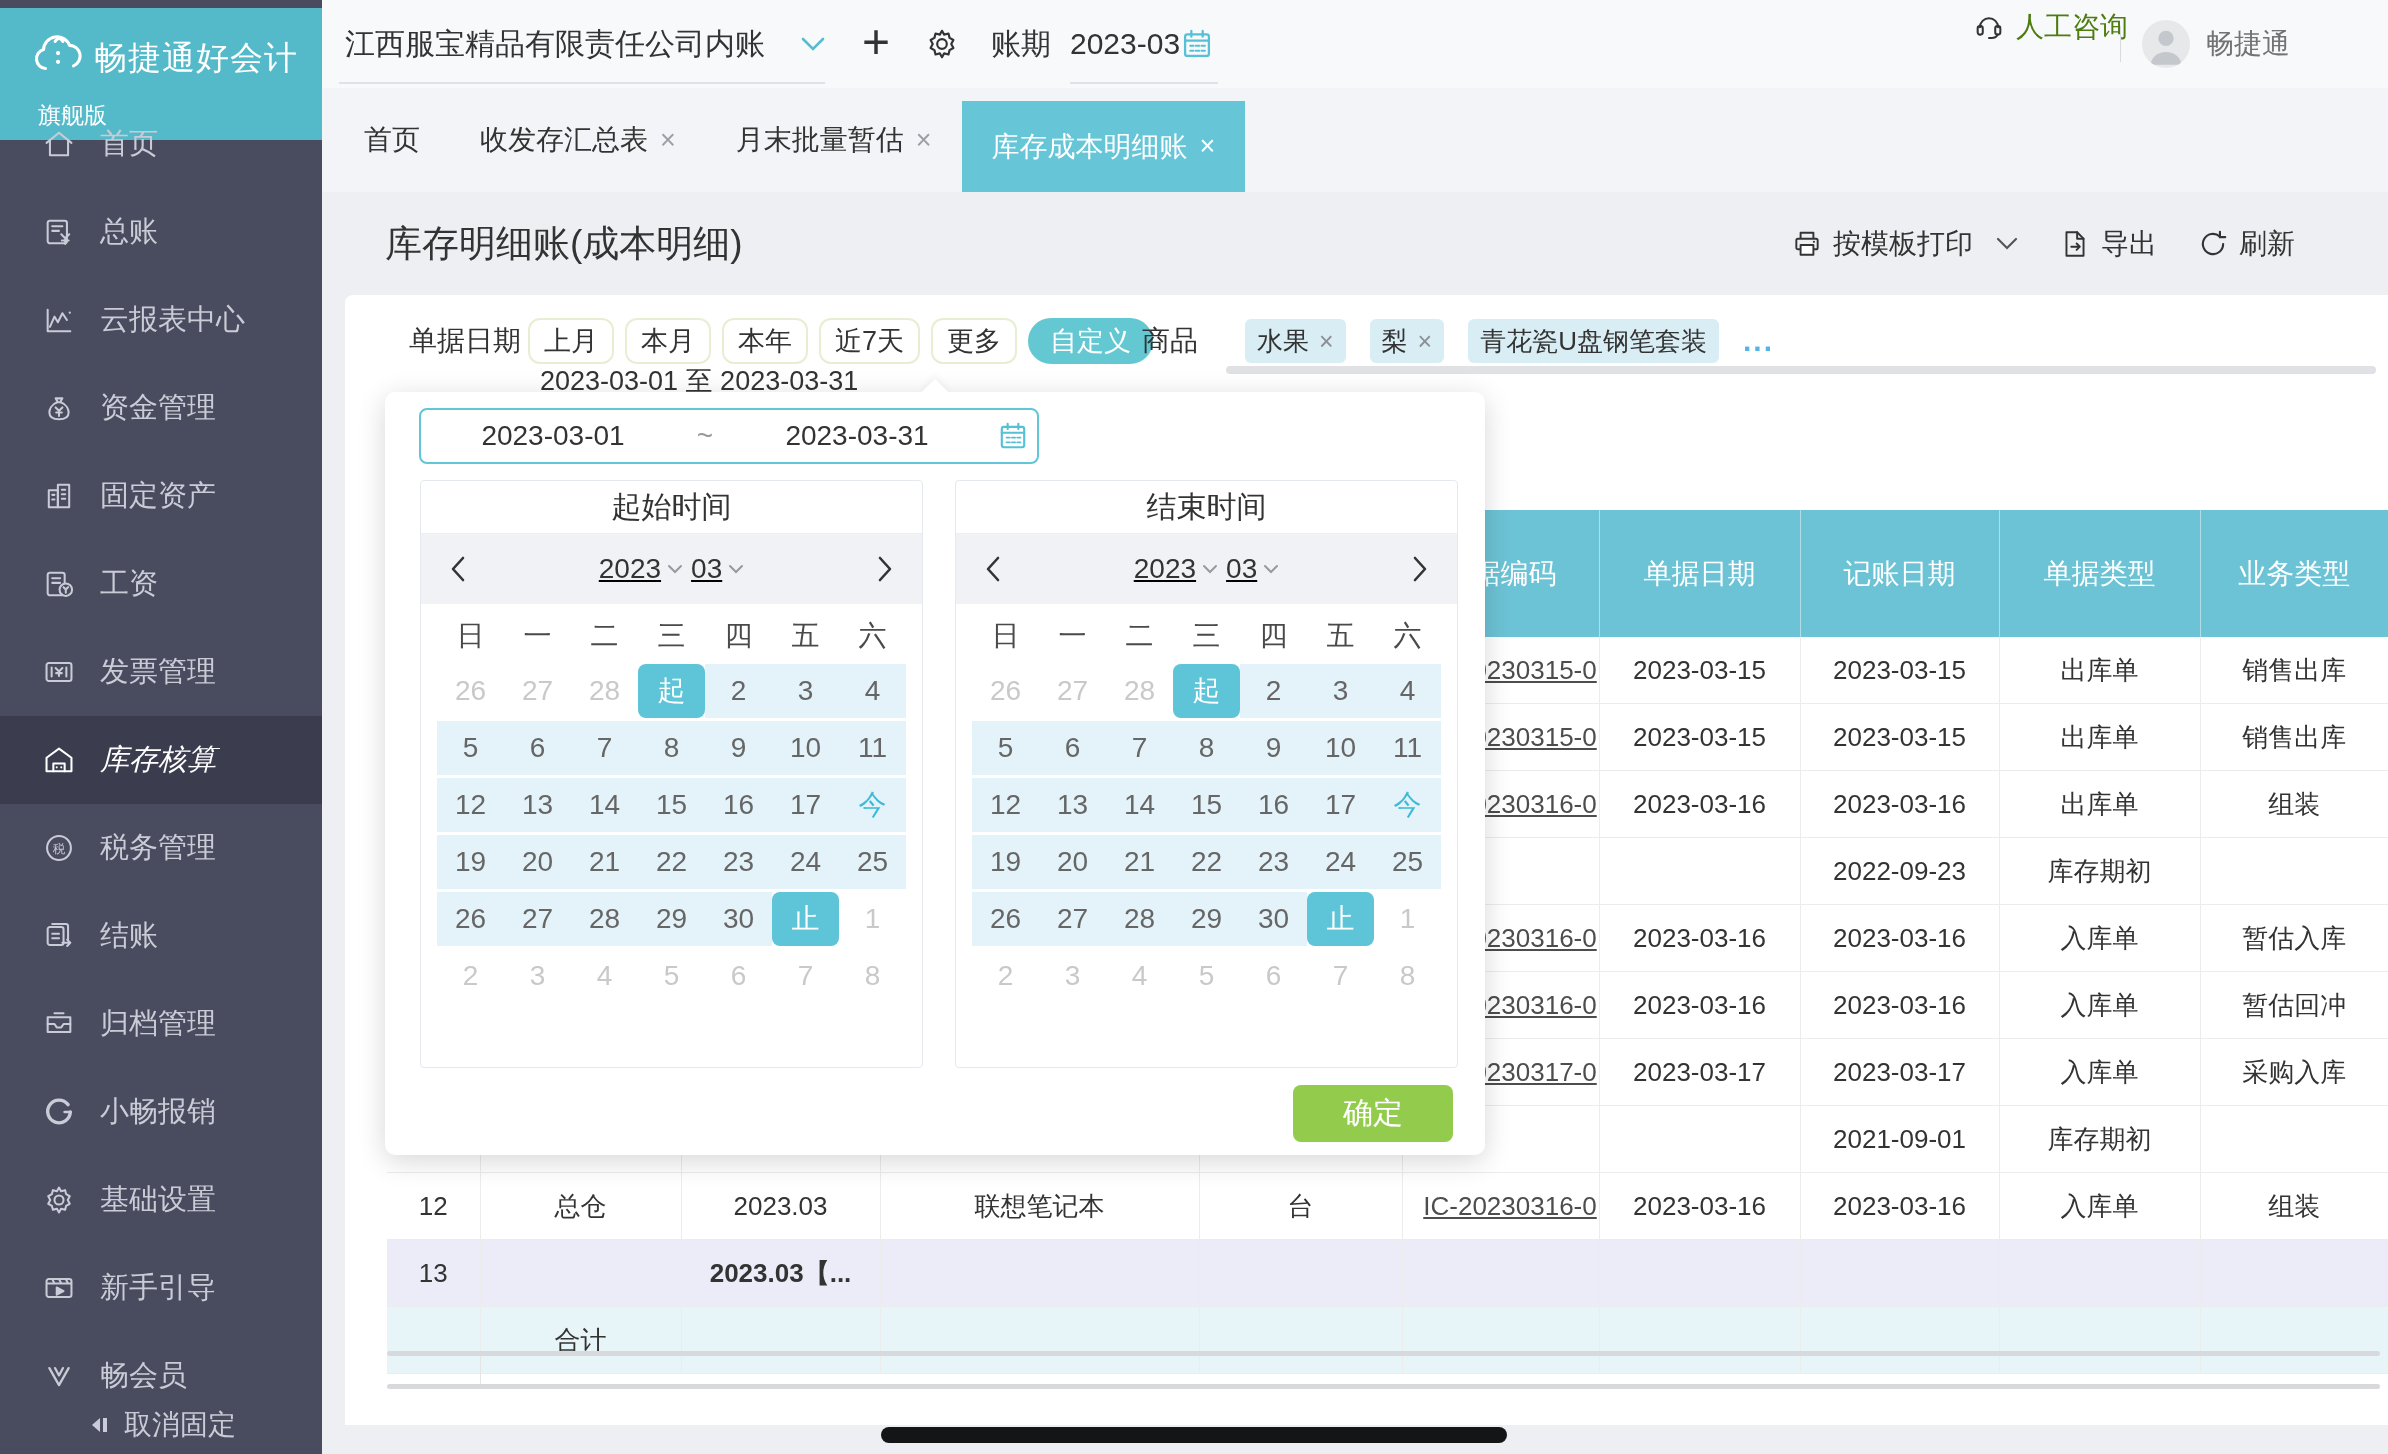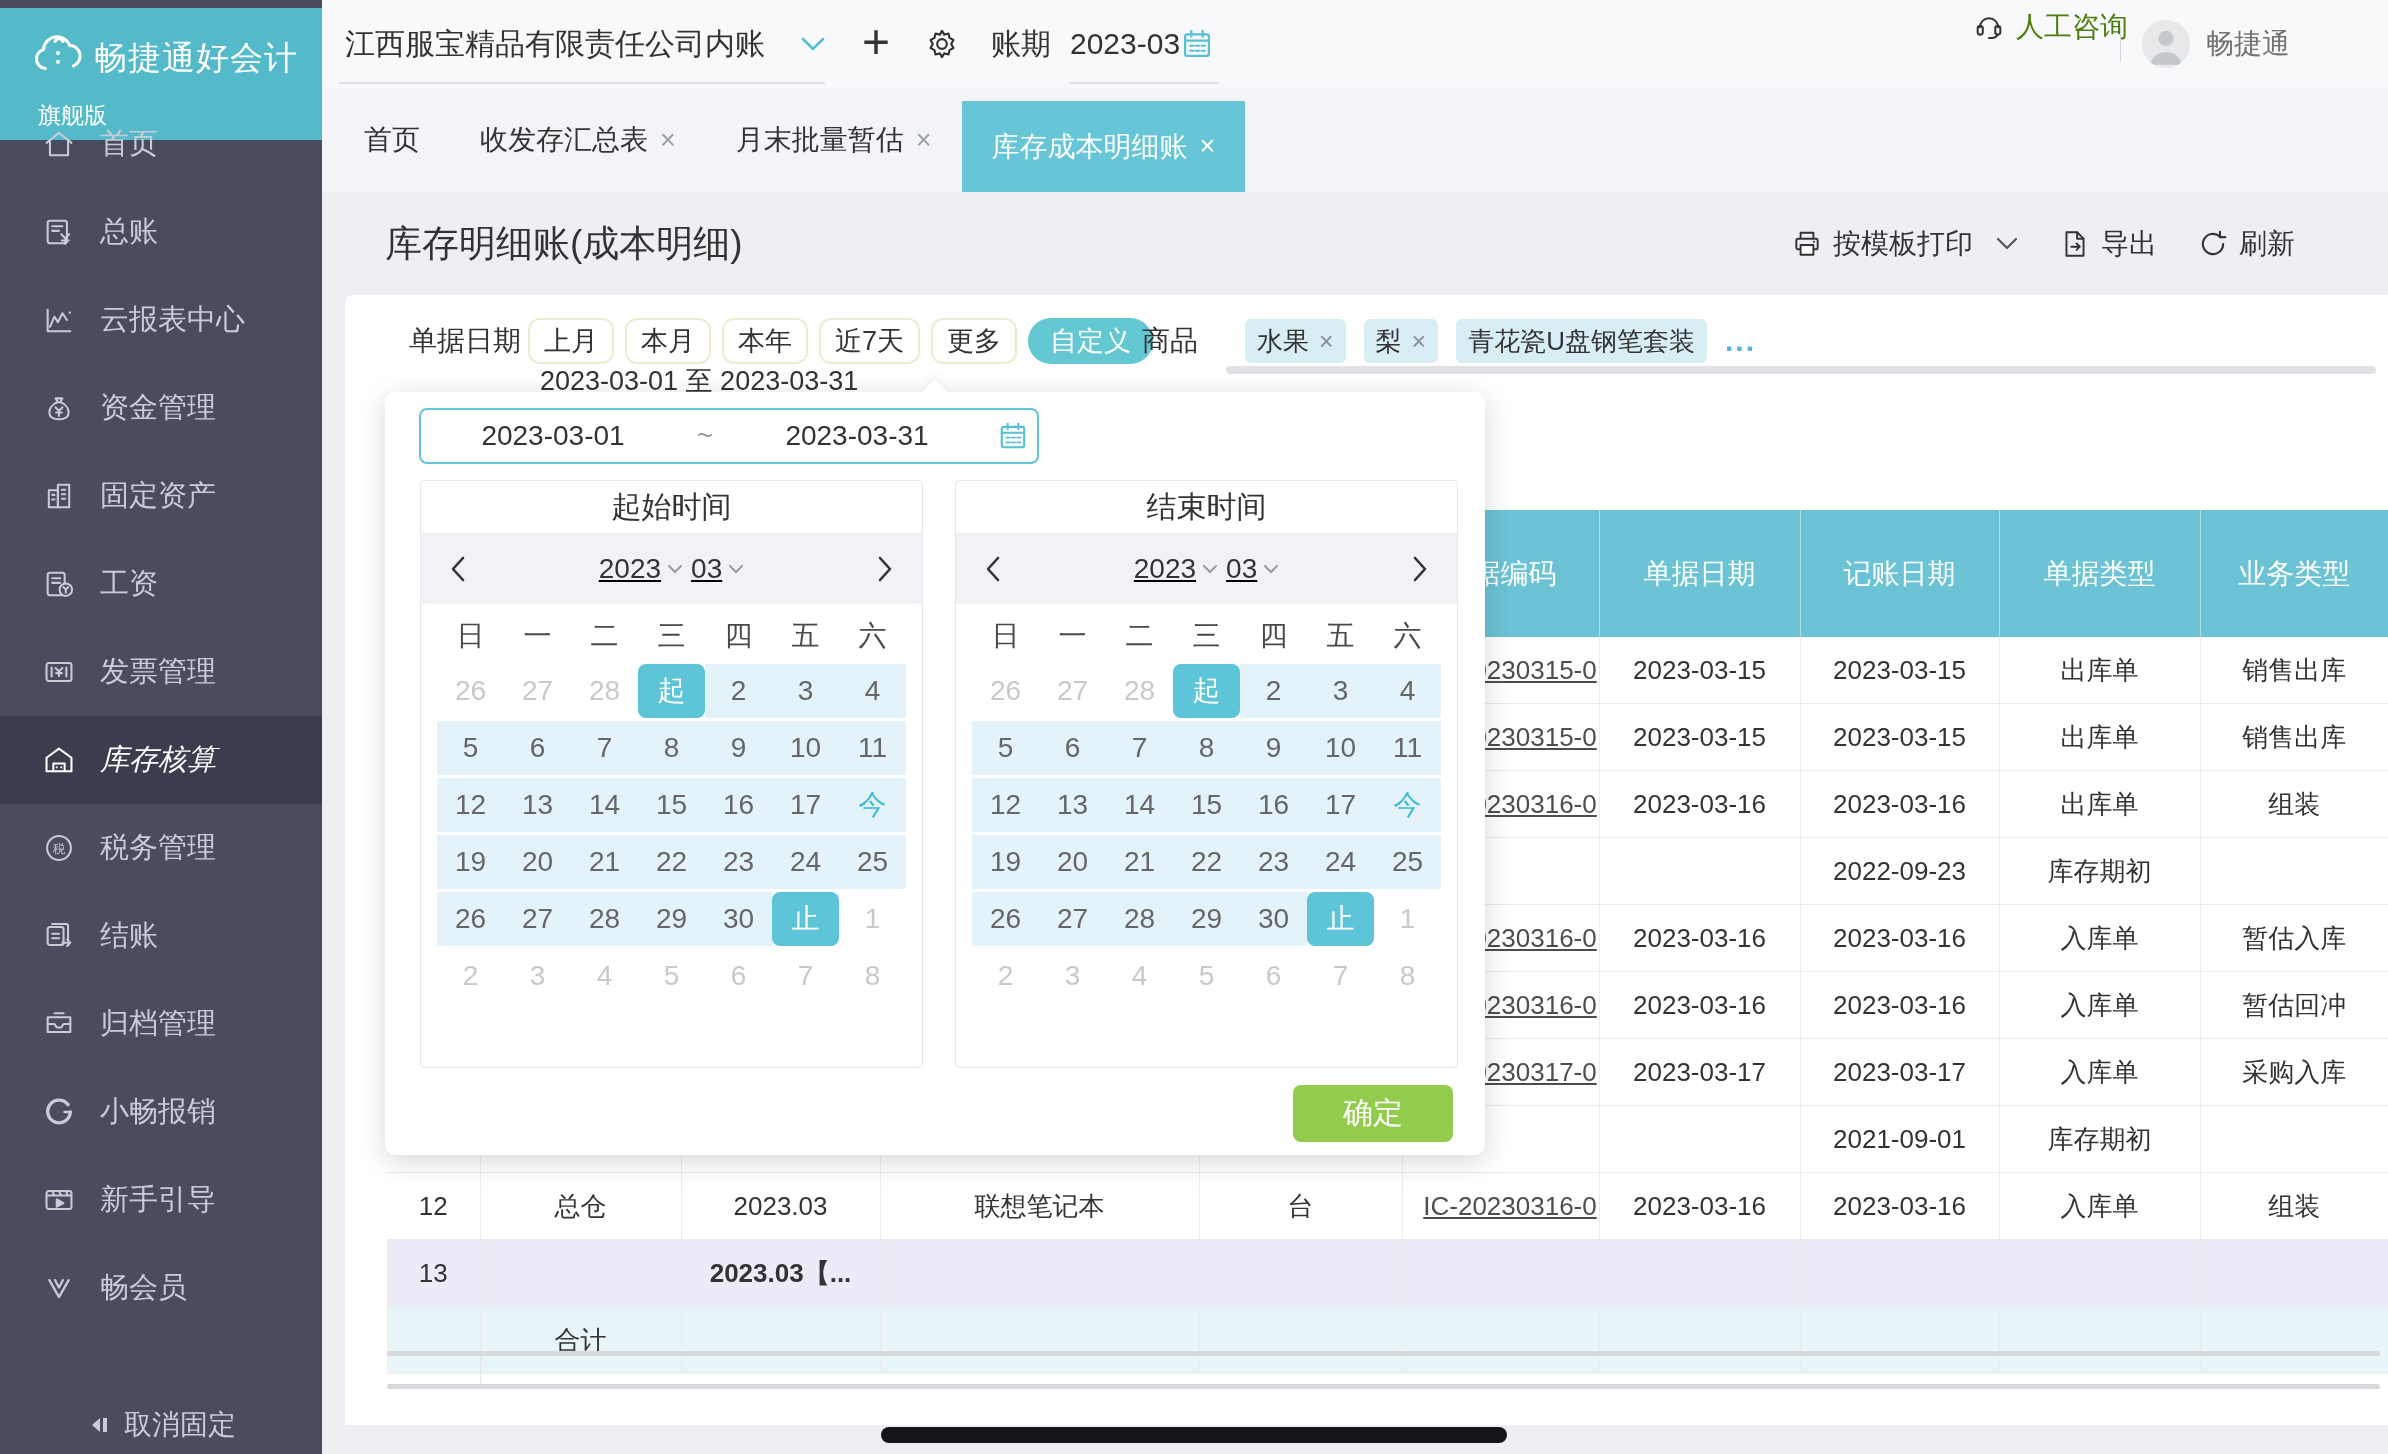--- a/index.html
+++ b/index.html
@@ -54,21 +54,21 @@
   .card{position:absolute;left:23px;top:103px;width:2043px;height:1130px;background:#fff;border-radius:8px 0 0 0;}
 
   
   .f-label1{position:absolute;left:64px;top:23px;height:46px;line-height:46px;font-size:28px;color:#333;}
   .pills{position:absolute;left:183px;top:23px;display:flex;align-items:flex-start;}
   .pill{height:42px;line-height:42px;padding:0 14px;margin-right:11px;background:#fff;border:2px solid #e7efd2;border-radius:12px;font-size:27px;color:#333;cursor:pointer;}
   .pill.custom{background:#64c8d2;border:2px solid #64c8d2;border-radius:24px;color:#fff;padding:0 20px;}
   .range-caption{position:absolute;left:195px;top:68px;font-size:27px;color:#333;white-space:nowrap;}
   .f-label2{position:absolute;left:797px;top:23px;height:46px;line-height:46px;font-size:28px;color:#333;}
   .tags{position:absolute;left:900px;top:24px;display:flex;align-items:center;}
-  .tag{height:44px;display:flex;align-items:center;padding:0 12px;margin-right:18px;background:#d9edf5;border-radius:6px;font-size:26px;color:#333;white-space:nowrap;cursor:default;}
+  .tag{height:44px;display:flex;align-items:center;padding:0 12px;margin-right:24px;background:#d9edf5;border-radius:6px;font-size:26px;color:#333;white-space:nowrap;cursor:default;}
   .tag .tag-x{margin-left:10px;color:#8a9094;font-size:25px;cursor:pointer;}
   .tag.clip{max-width:232px;overflow:hidden;}
   .tags-more{font-size:30px;color:#54b4e4;letter-spacing:2px;font-weight:700;cursor:pointer;line-height:44px;}
   .hscroll-top{position:absolute;left:881px;top:71px;width:1150px;height:8px;border-radius:4px;background:#dfe1e5;cursor:pointer;}
 
   
   .tablewrap{position:absolute;left:42px;top:215px;width:2001px;}
   table.grid{table-layout:fixed;width:2001px;border-collapse:collapse;}
   table.grid th{height:125px;background:#6cc3d5;color:#fff;font-size:28px;font-weight:400;border-right:1px solid rgba(255,255,255,.45);}
   table.grid th:last-child{border-right:none;}
@@ -245,20 +245,29 @@
           <span class="s-label">归档管理</span>
         </div>
         <div class="side-item">
           <span class="s-icon">
             <svg width="34" height="34" viewBox="0 0 30 30" fill="none" stroke="currentColor" stroke-width="3" stroke-linecap="round">
               <path d="M23 8.5 a10 10 0 1 0 2 6.5"></path>
               <path d="M25 15 h-5" stroke-width="2.4"></path>
             </svg>
           </span>
           <span class="s-label">小畅报销</span>
+        </div>
+        <div class="side-item">
+          <span class="s-icon">
+            <svg width="34" height="34" viewBox="0 0 30 30" fill="none" stroke="currentColor" stroke-width="1.8" stroke-linejoin="round">
+              <circle cx="15" cy="15" r="4"></circle>
+              <path d="M15 4l1.8 3.2 3.6-.9.9 3.6 3.2 1.8-1.8 3.3 1.8 3.3-3.2 1.8-.9 3.6-3.6-.9L15 26l-1.8-3.2-3.6.9-.9-3.6-3.2-1.8 1.8-3.3-1.8-3.3 3.2-1.8.9-3.6 3.6.9z"></path>
+            </svg>
+          </span>
+          <span class="s-label">基础设置</span>
         </div>
         <div class="side-item">
           <span class="s-icon">
             <svg width="34" height="34" viewBox="0 0 30 30" fill="none" stroke="currentColor" stroke-width="1.8" stroke-linejoin="round">
               <rect x="4" y="7" width="22" height="16" rx="2"></rect>
               <path d="M4 11 h22 M9 7 l2 4 M15 7 l2 4 M21 7 l2 4"></path>
               <path d="M13 14.5 l6 3.2 -6 3.2 z" fill="currentColor"></path>
             </svg>
           </span>
           <span class="s-label">新手引导</span>

